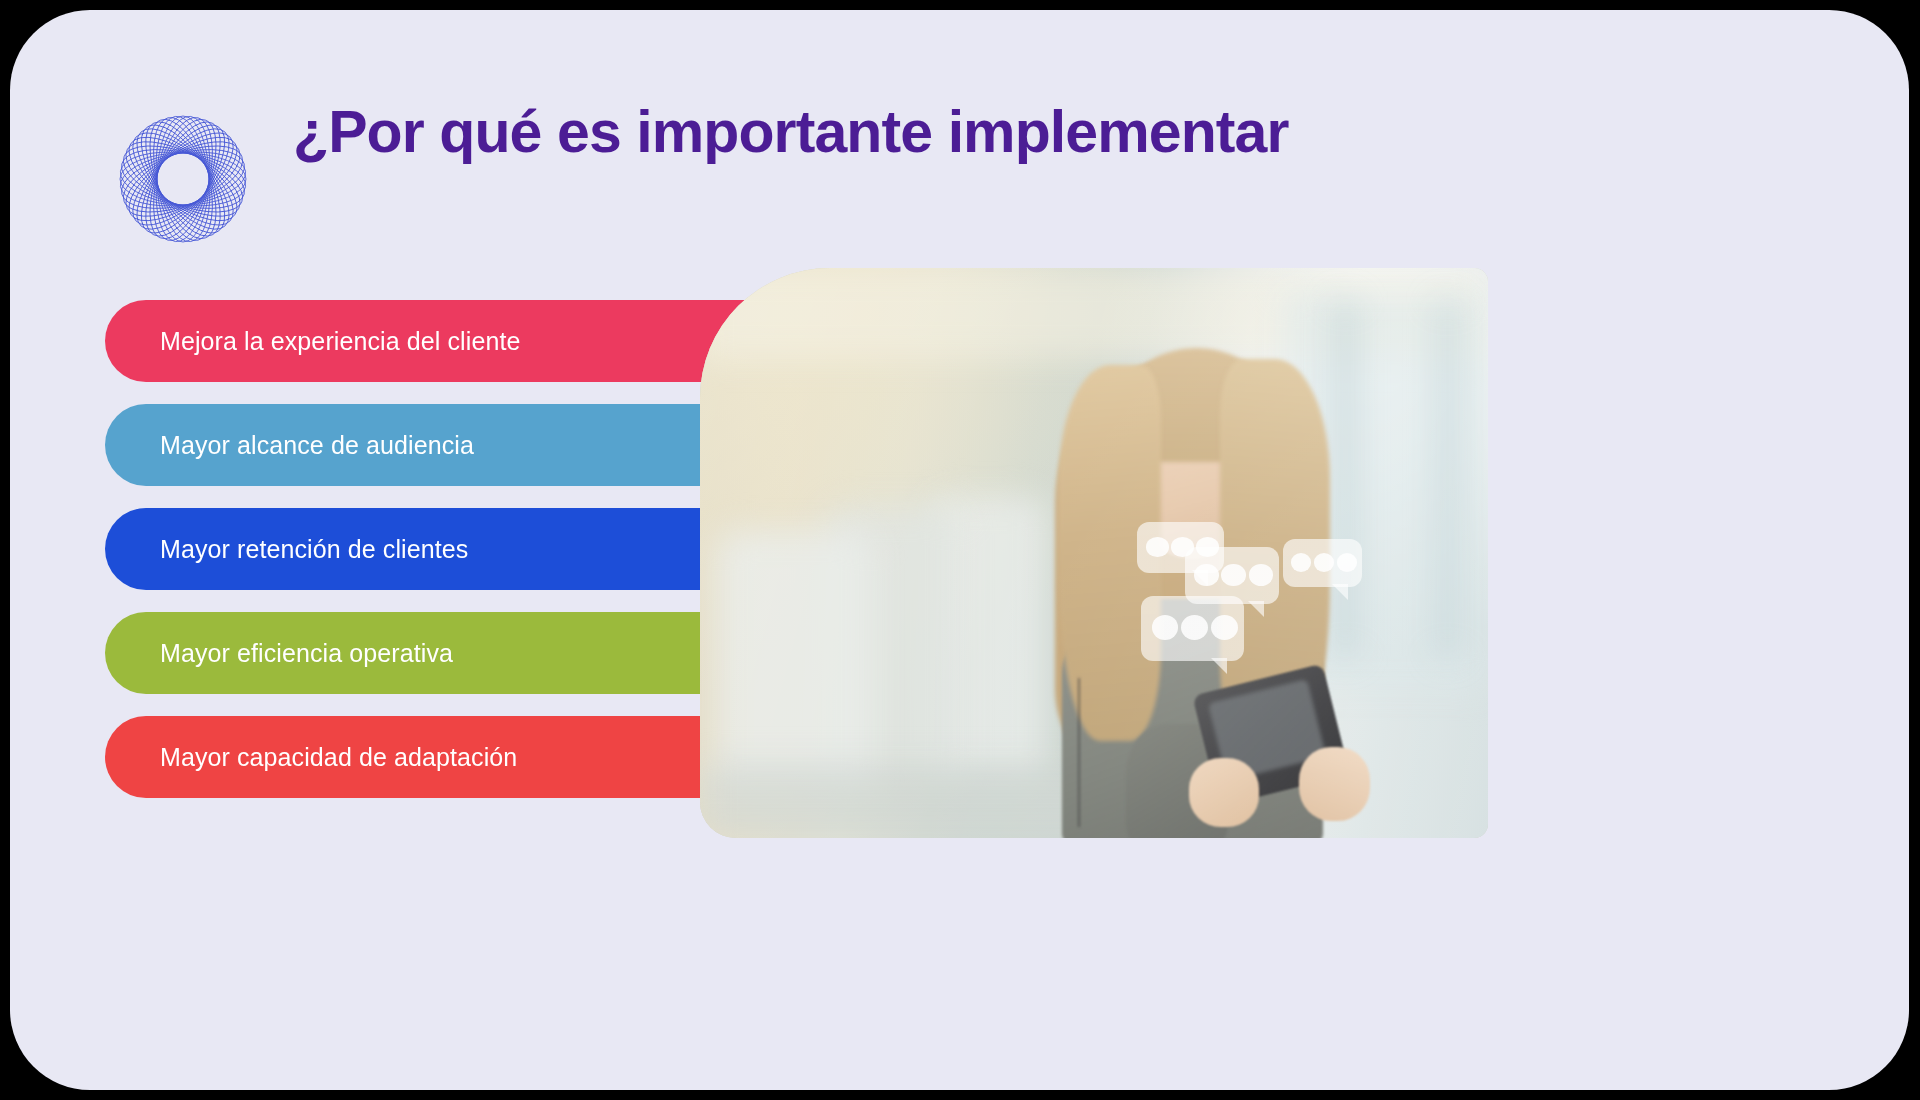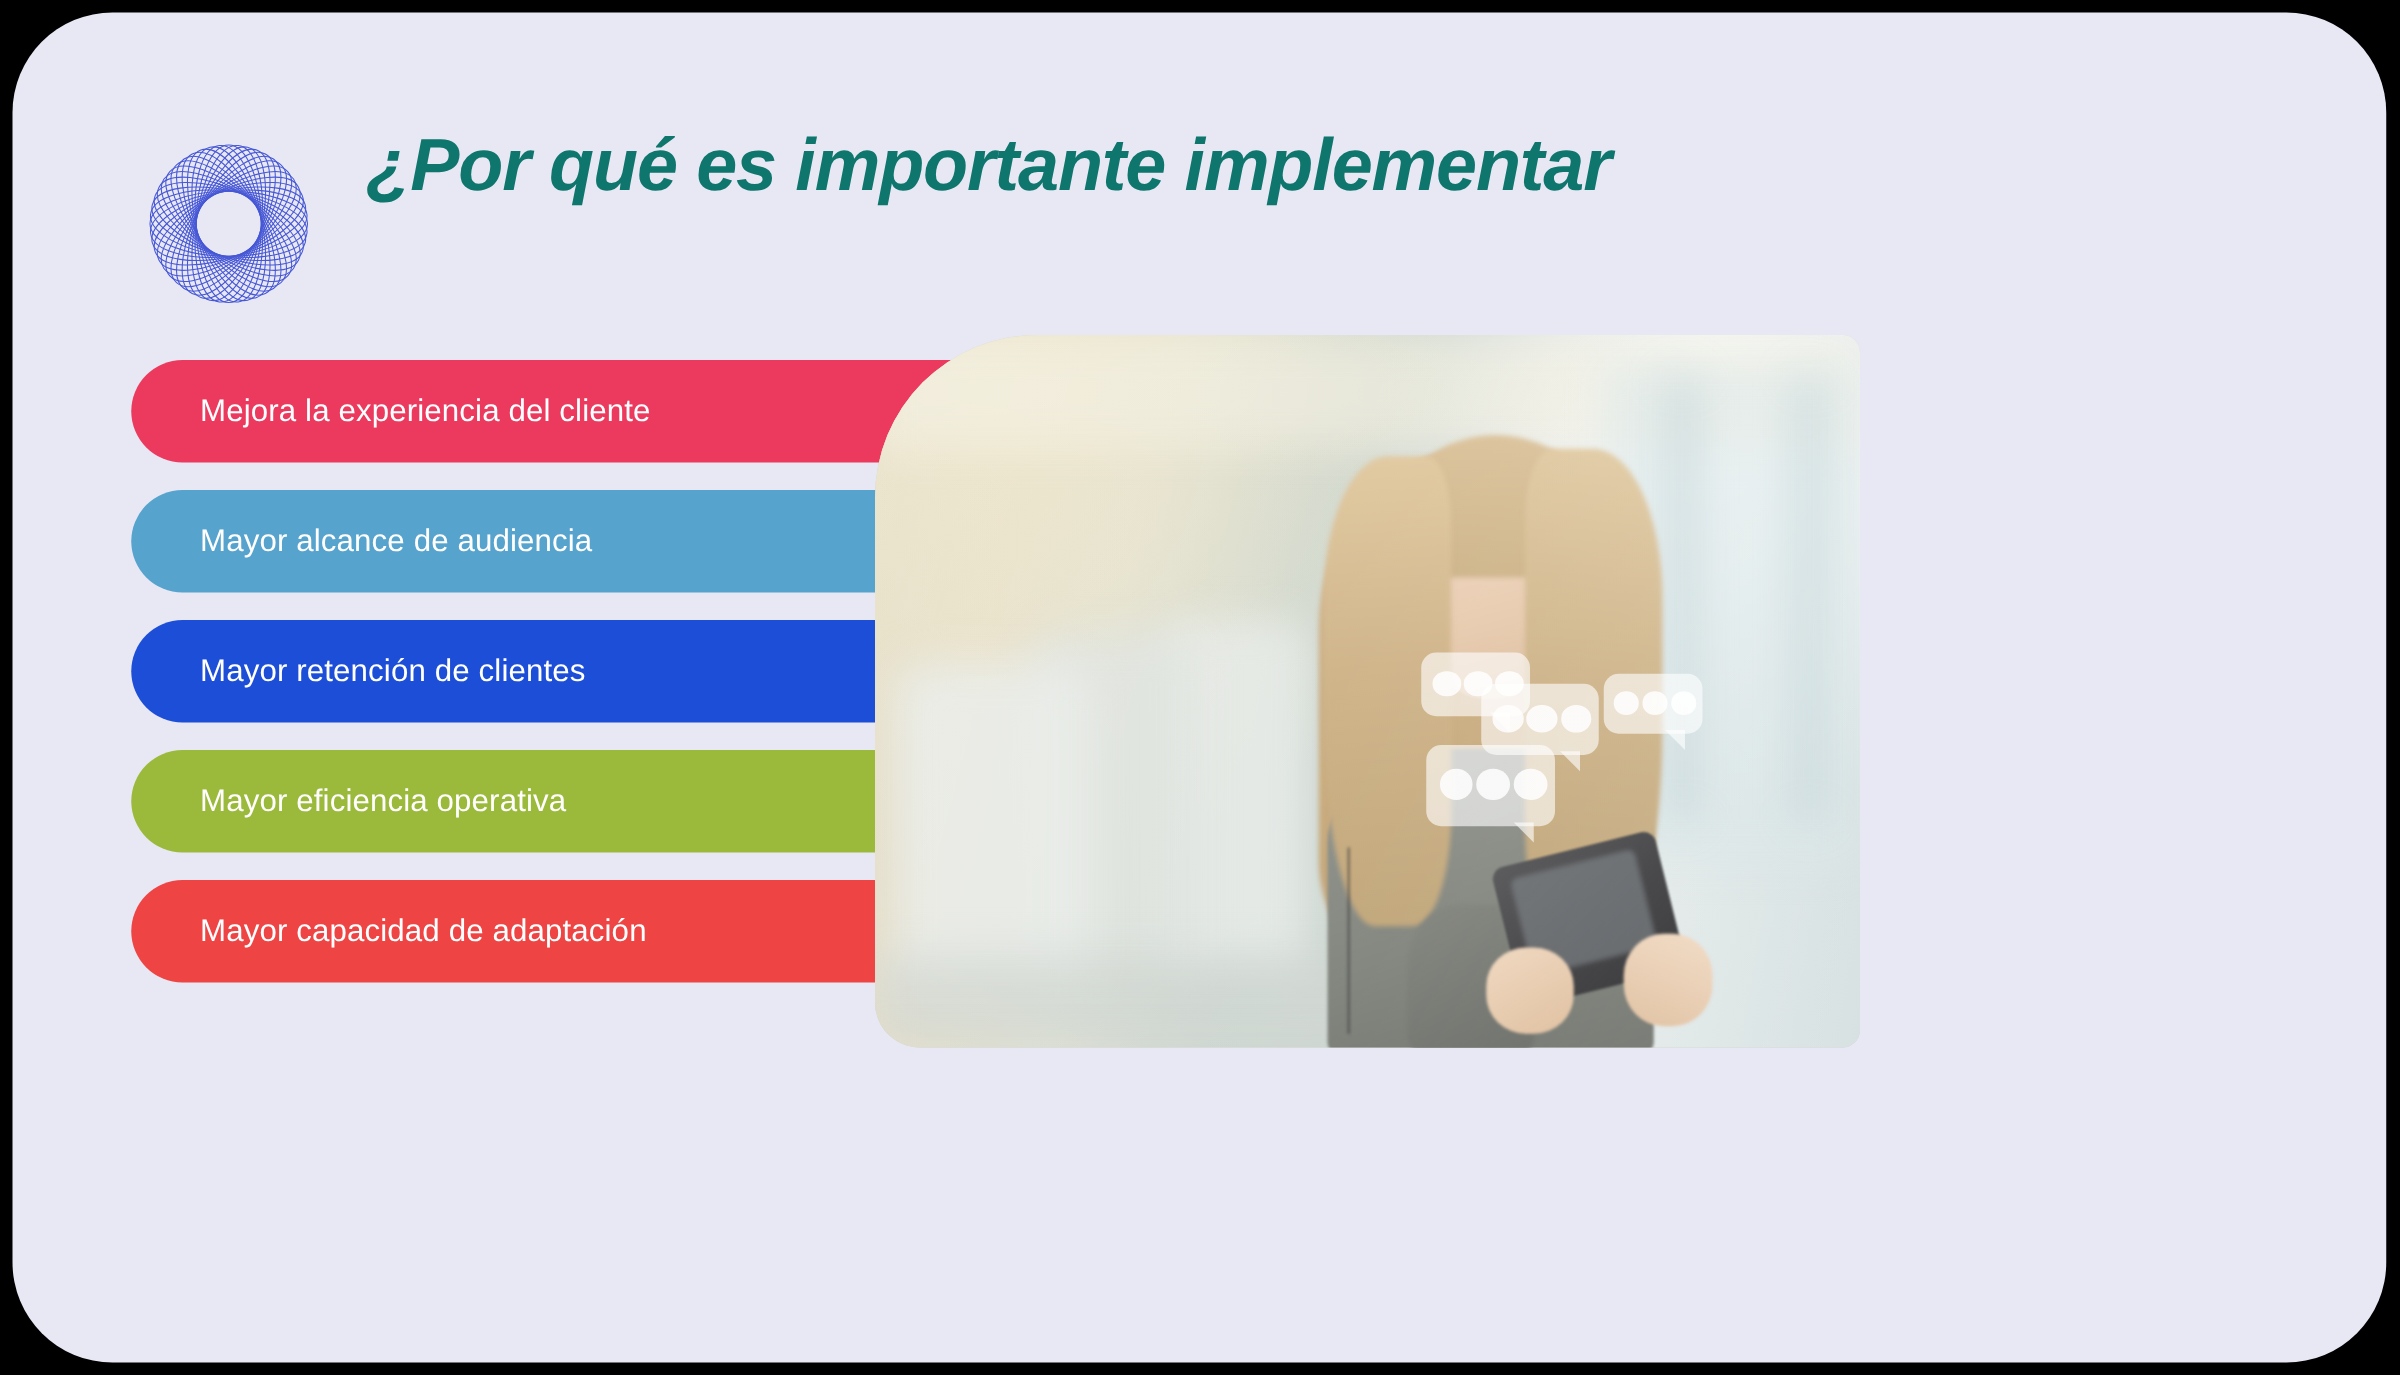--- a/index.html
+++ b/index.html
@@ -15,30 +15,30 @@
     border-radius:80px;
     overflow:hidden;
   }
 
   
   .logo-wrap { position:absolute; left:92px; top:88px; width:162px; height:162px; }
   .logo-wrap svg { display:block; width:162px; height:162px; }
 
   .title-block { position:absolute; left:283px; top:92px; width:1180px; }
   .title-line1 {
-    font-size:59px; font-weight:bold; color:#0f766e;
-    letter-spacing:-0.9px; line-height:1.03; white-space:nowrap;font-style:italic;
+    font-size:59px; font-weight:bold; color:#4c1d95;
+    letter-spacing:-0.9px; line-height:1.03; white-space:nowrap;
   }
   .title-line2 {
     font-size:55px; font-weight:normal; color:#1f3fd6;
     letter-spacing:-0.3px; line-height:1.18; margin-top:4px; white-space:nowrap;
   }
 
   
-  .pills { position:absolute; left:95px; top:278px; width:900px; }
+  .pills { position:absolute; left:95px; top:290px; width:900px; }
   .pill {
     position:relative; height:82px; border-radius:41px;
     display:flex; align-items:center;
     margin-bottom:22px; width:870px;
   }
   .pill-label {
     color:#ffffff; font-size:25px; font-weight:normal;
     letter-spacing:0.1px; padding-left:55px; white-space:nowrap;
   }
 

